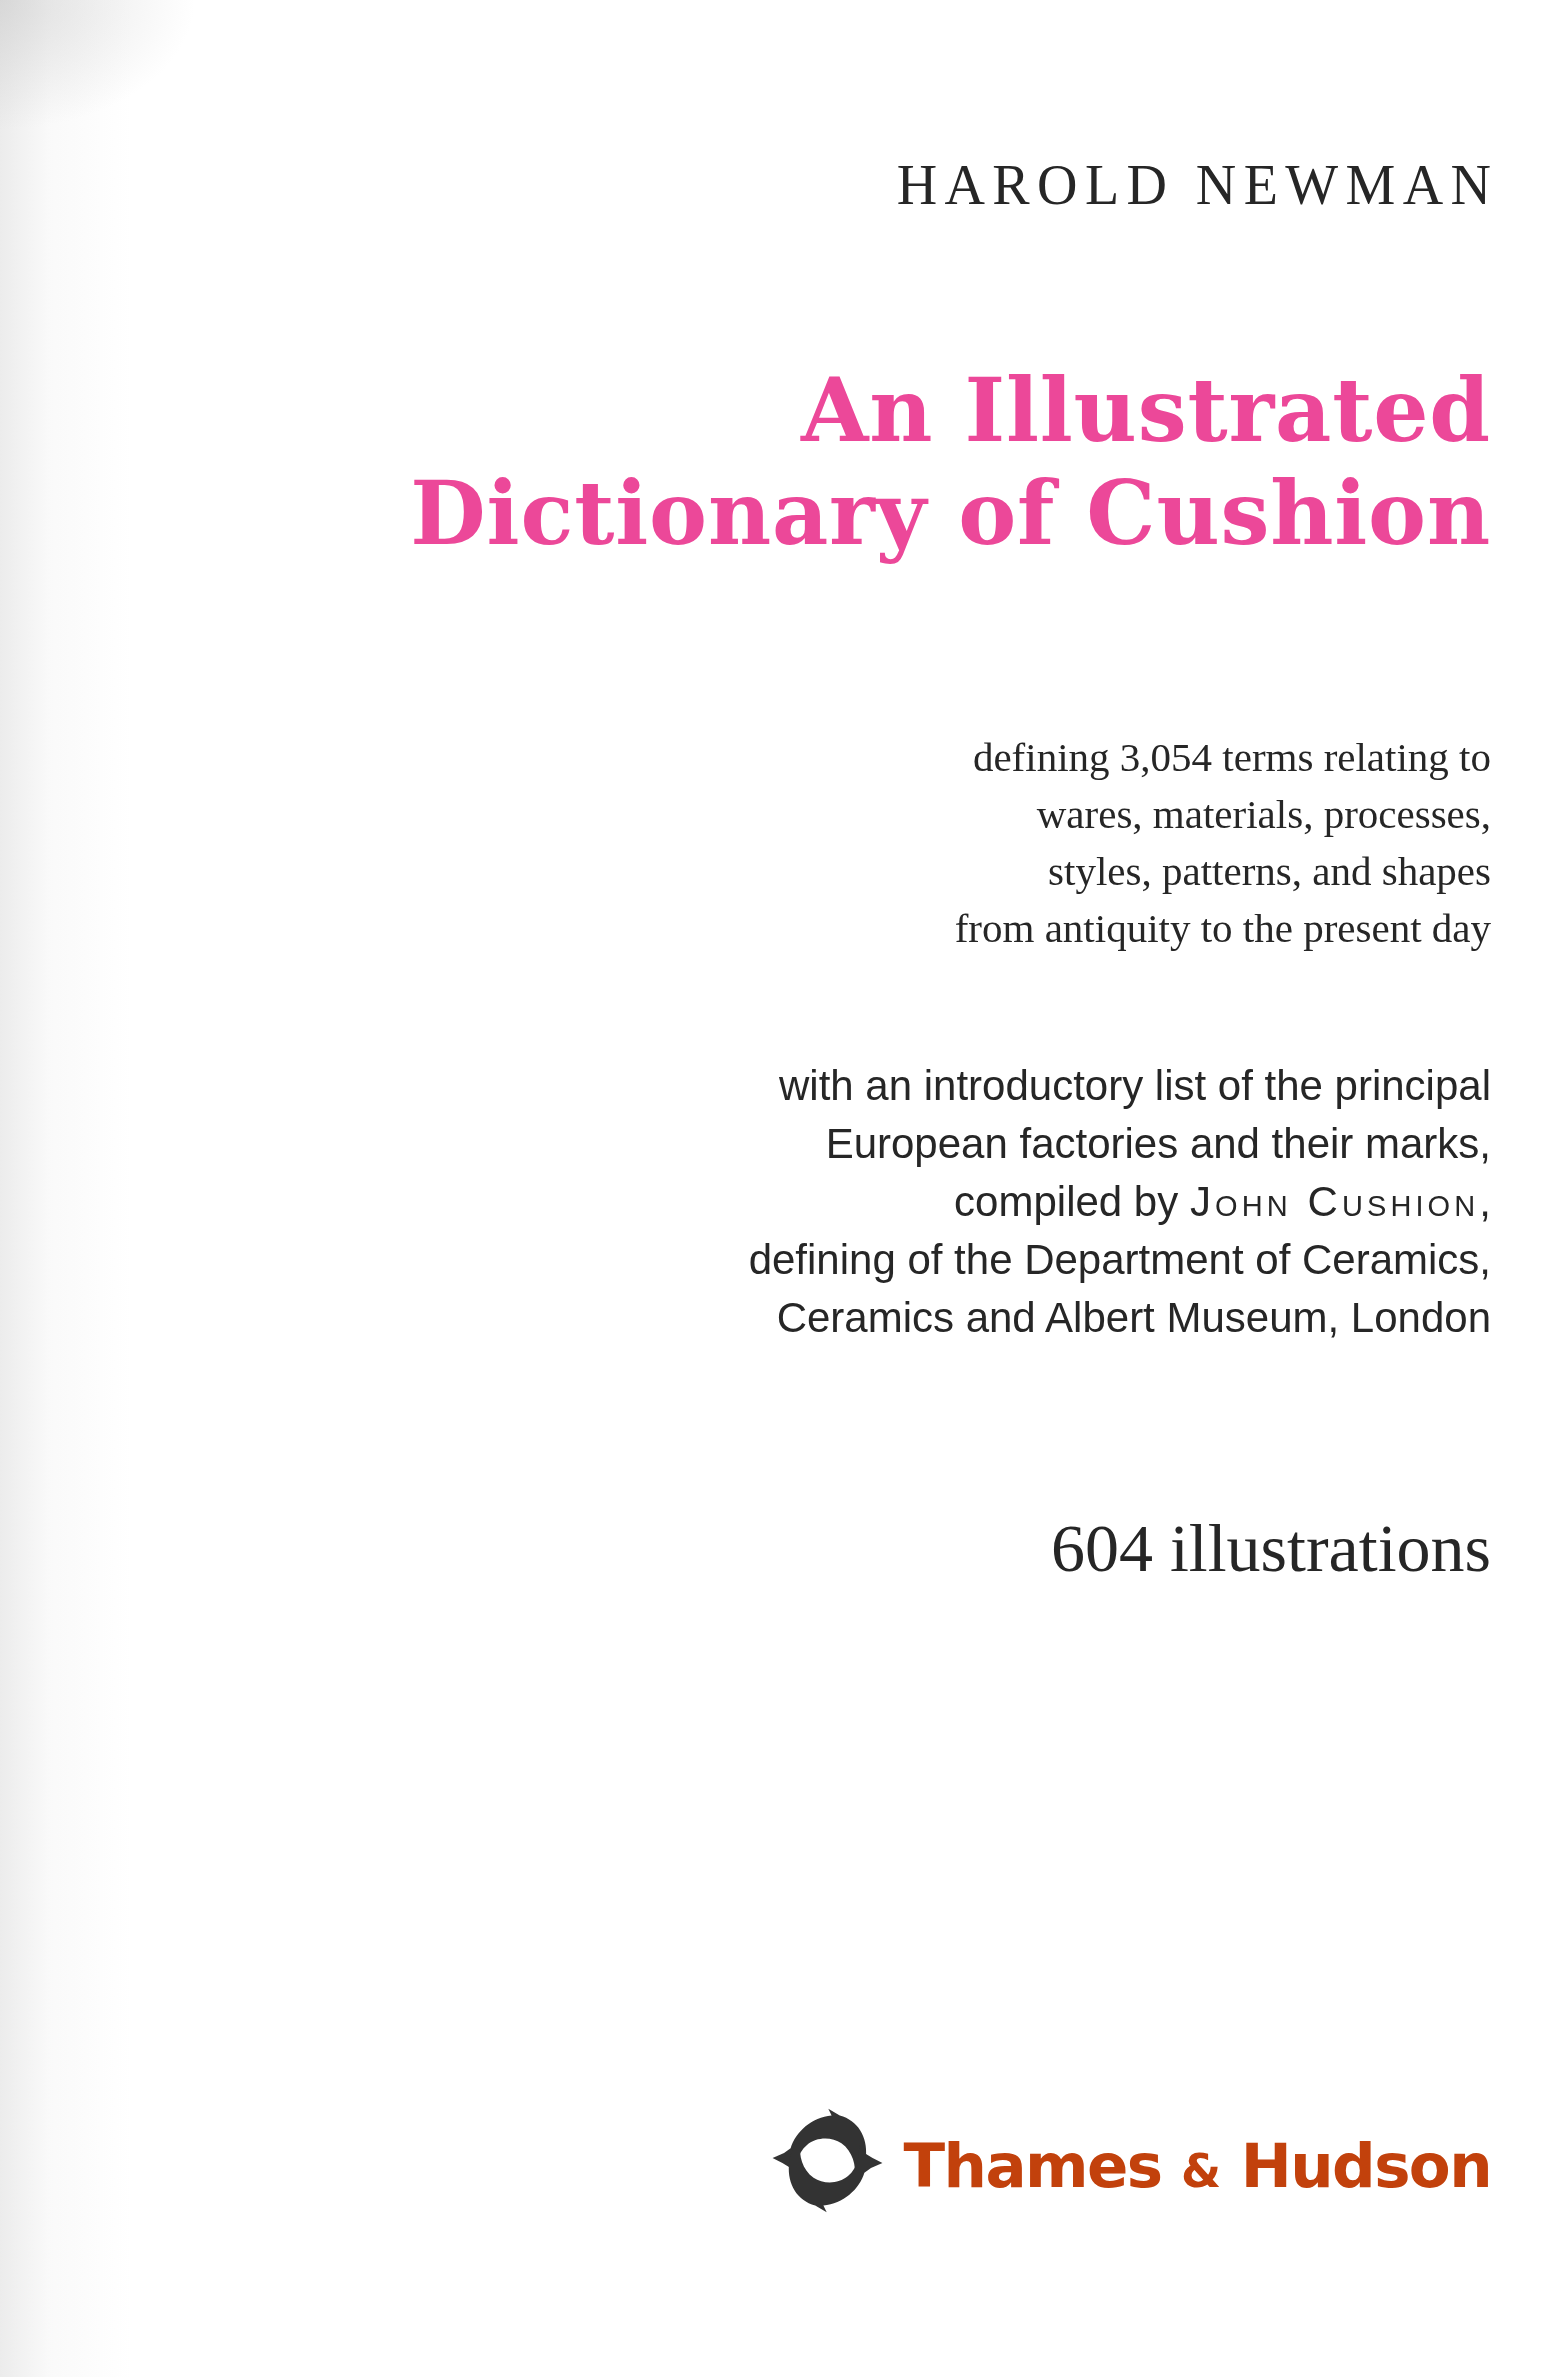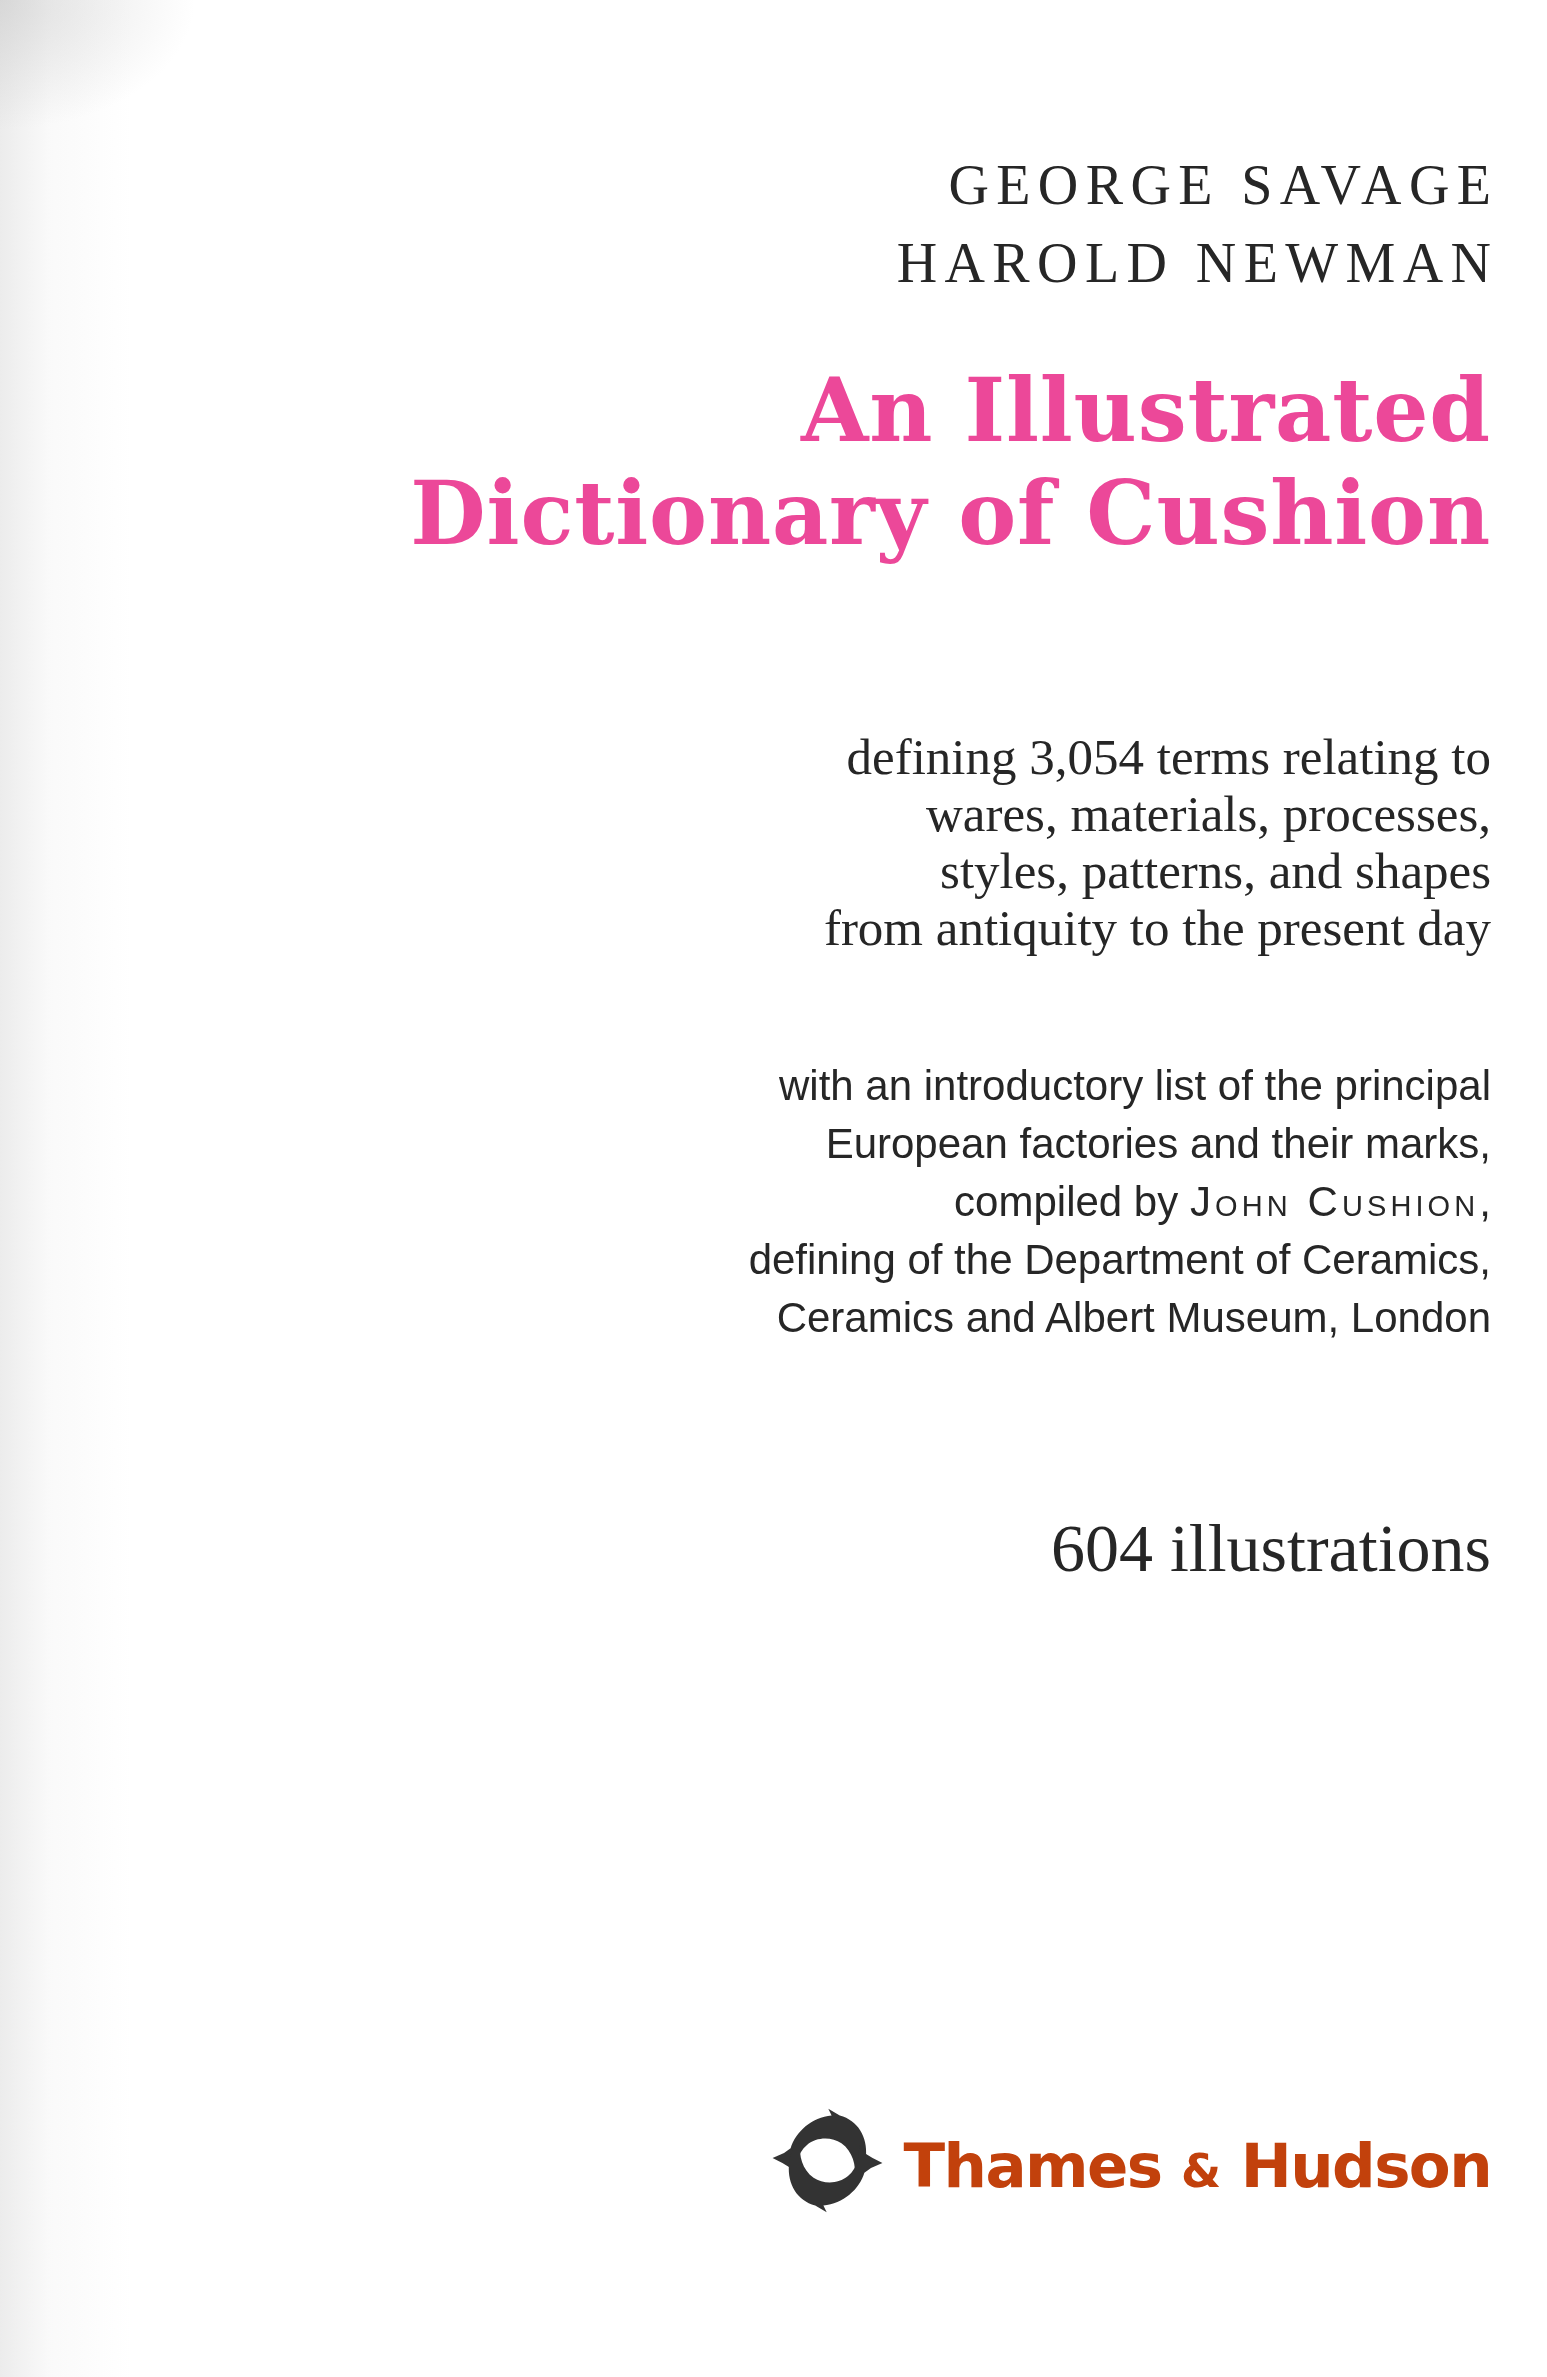--- a/index.html
+++ b/index.html
@@ -51,21 +51,21 @@
       line-height: 103px;
       letter-spacing: 0px;
       color: #ec4899;
     }
     .title-line { display: block; }
     .title-line.l1 { letter-spacing: 0.8px; }
     .title-line.l2 { letter-spacing: 0.8px; }
     .desc {
       top: 729px;
       font-family: "Liberation Serif", "DejaVu Serif", serif;
-      font-size: 51px;
+      font-size: 41px;
       line-height: 57px;
     }
     .desc-line { display: block; }
     .compiled {
       top: 1057px;
       font-family: Liberation Sans, sans-serif;
       font-size: 42px;
       line-height: 58px;
     }
     .compiled-line { display: block; }
@@ -106,21 +106,20 @@
       letter-spacing: 0;
     }
   </style>
 </head>
 <body>
 
 <div class="page-shade"></div>
 <div class="corner-shade"></div>
 
 <div class="block authors">
-  <span class="author-line">GEORGE SAVAGE</span>
   <span class="author-line">HAROLD NEWMAN</span>
 </div>
 
 <div class="block title">
   <span class="title-line l1">An Illustrated</span>
   <span class="title-line l2">Dictionary of Cushion</span>
 </div>
 
 <div class="block desc">
   <span class="desc-line">defining 3,054 terms relating to</span>

